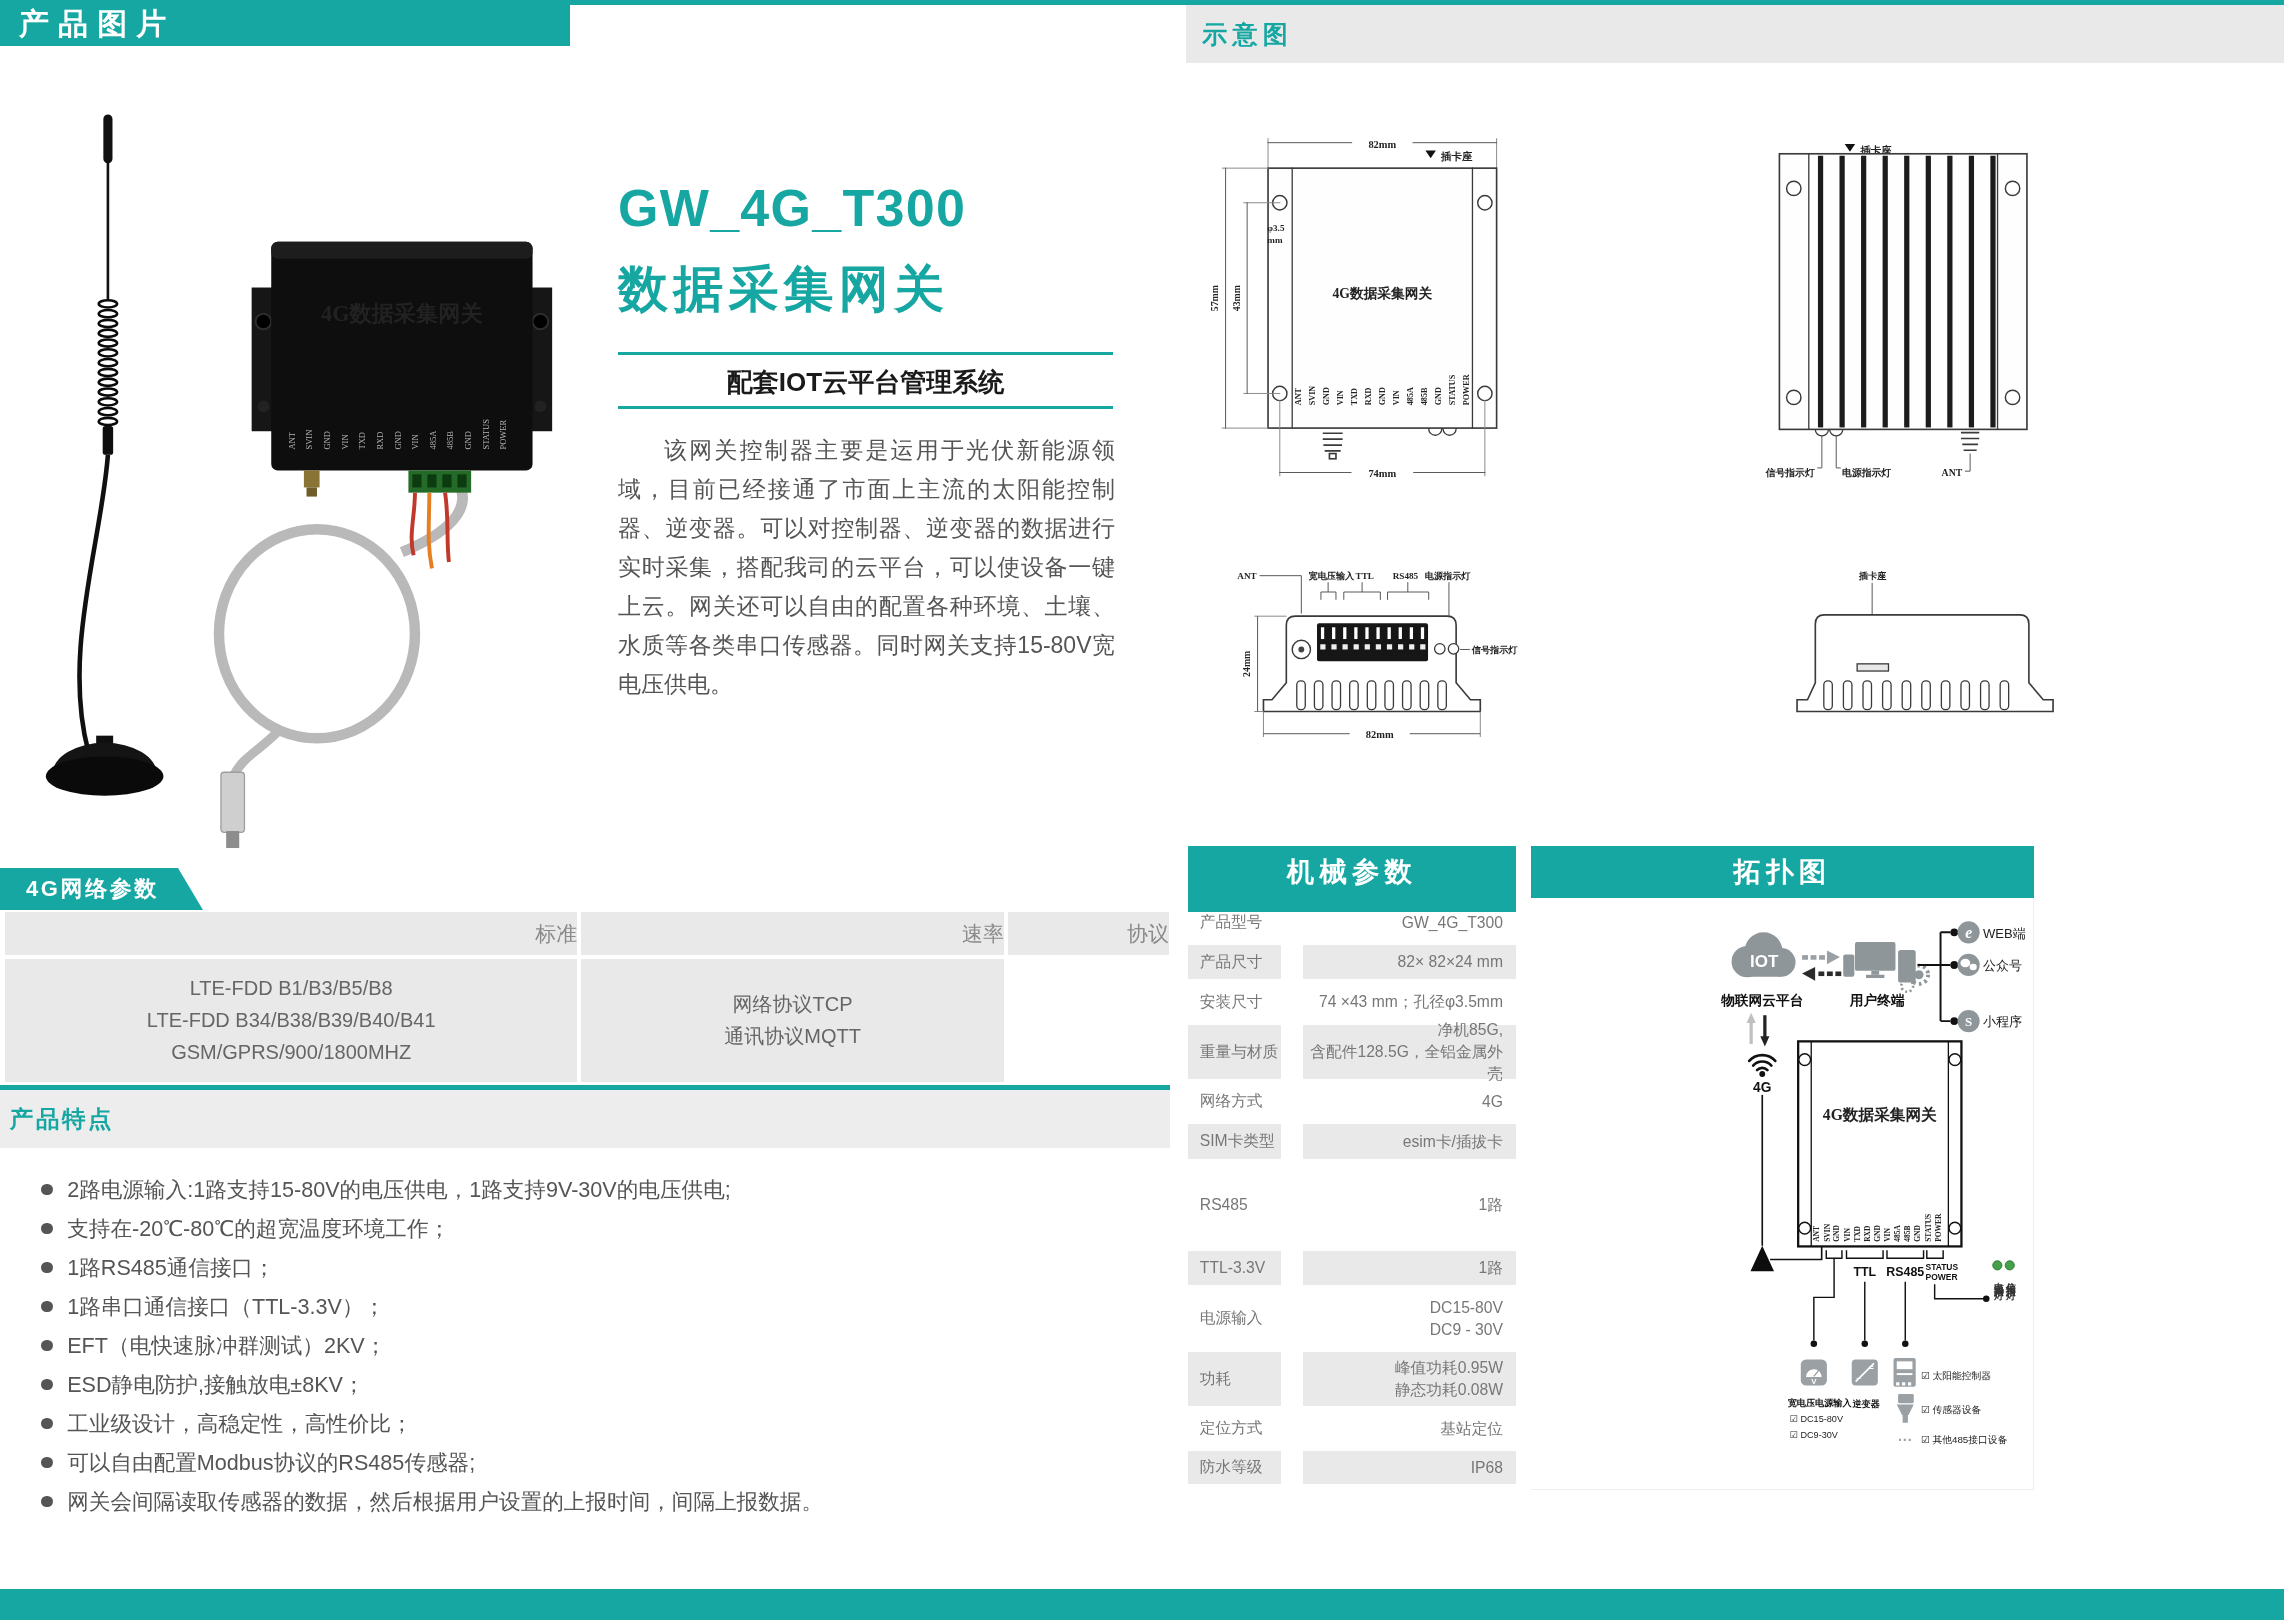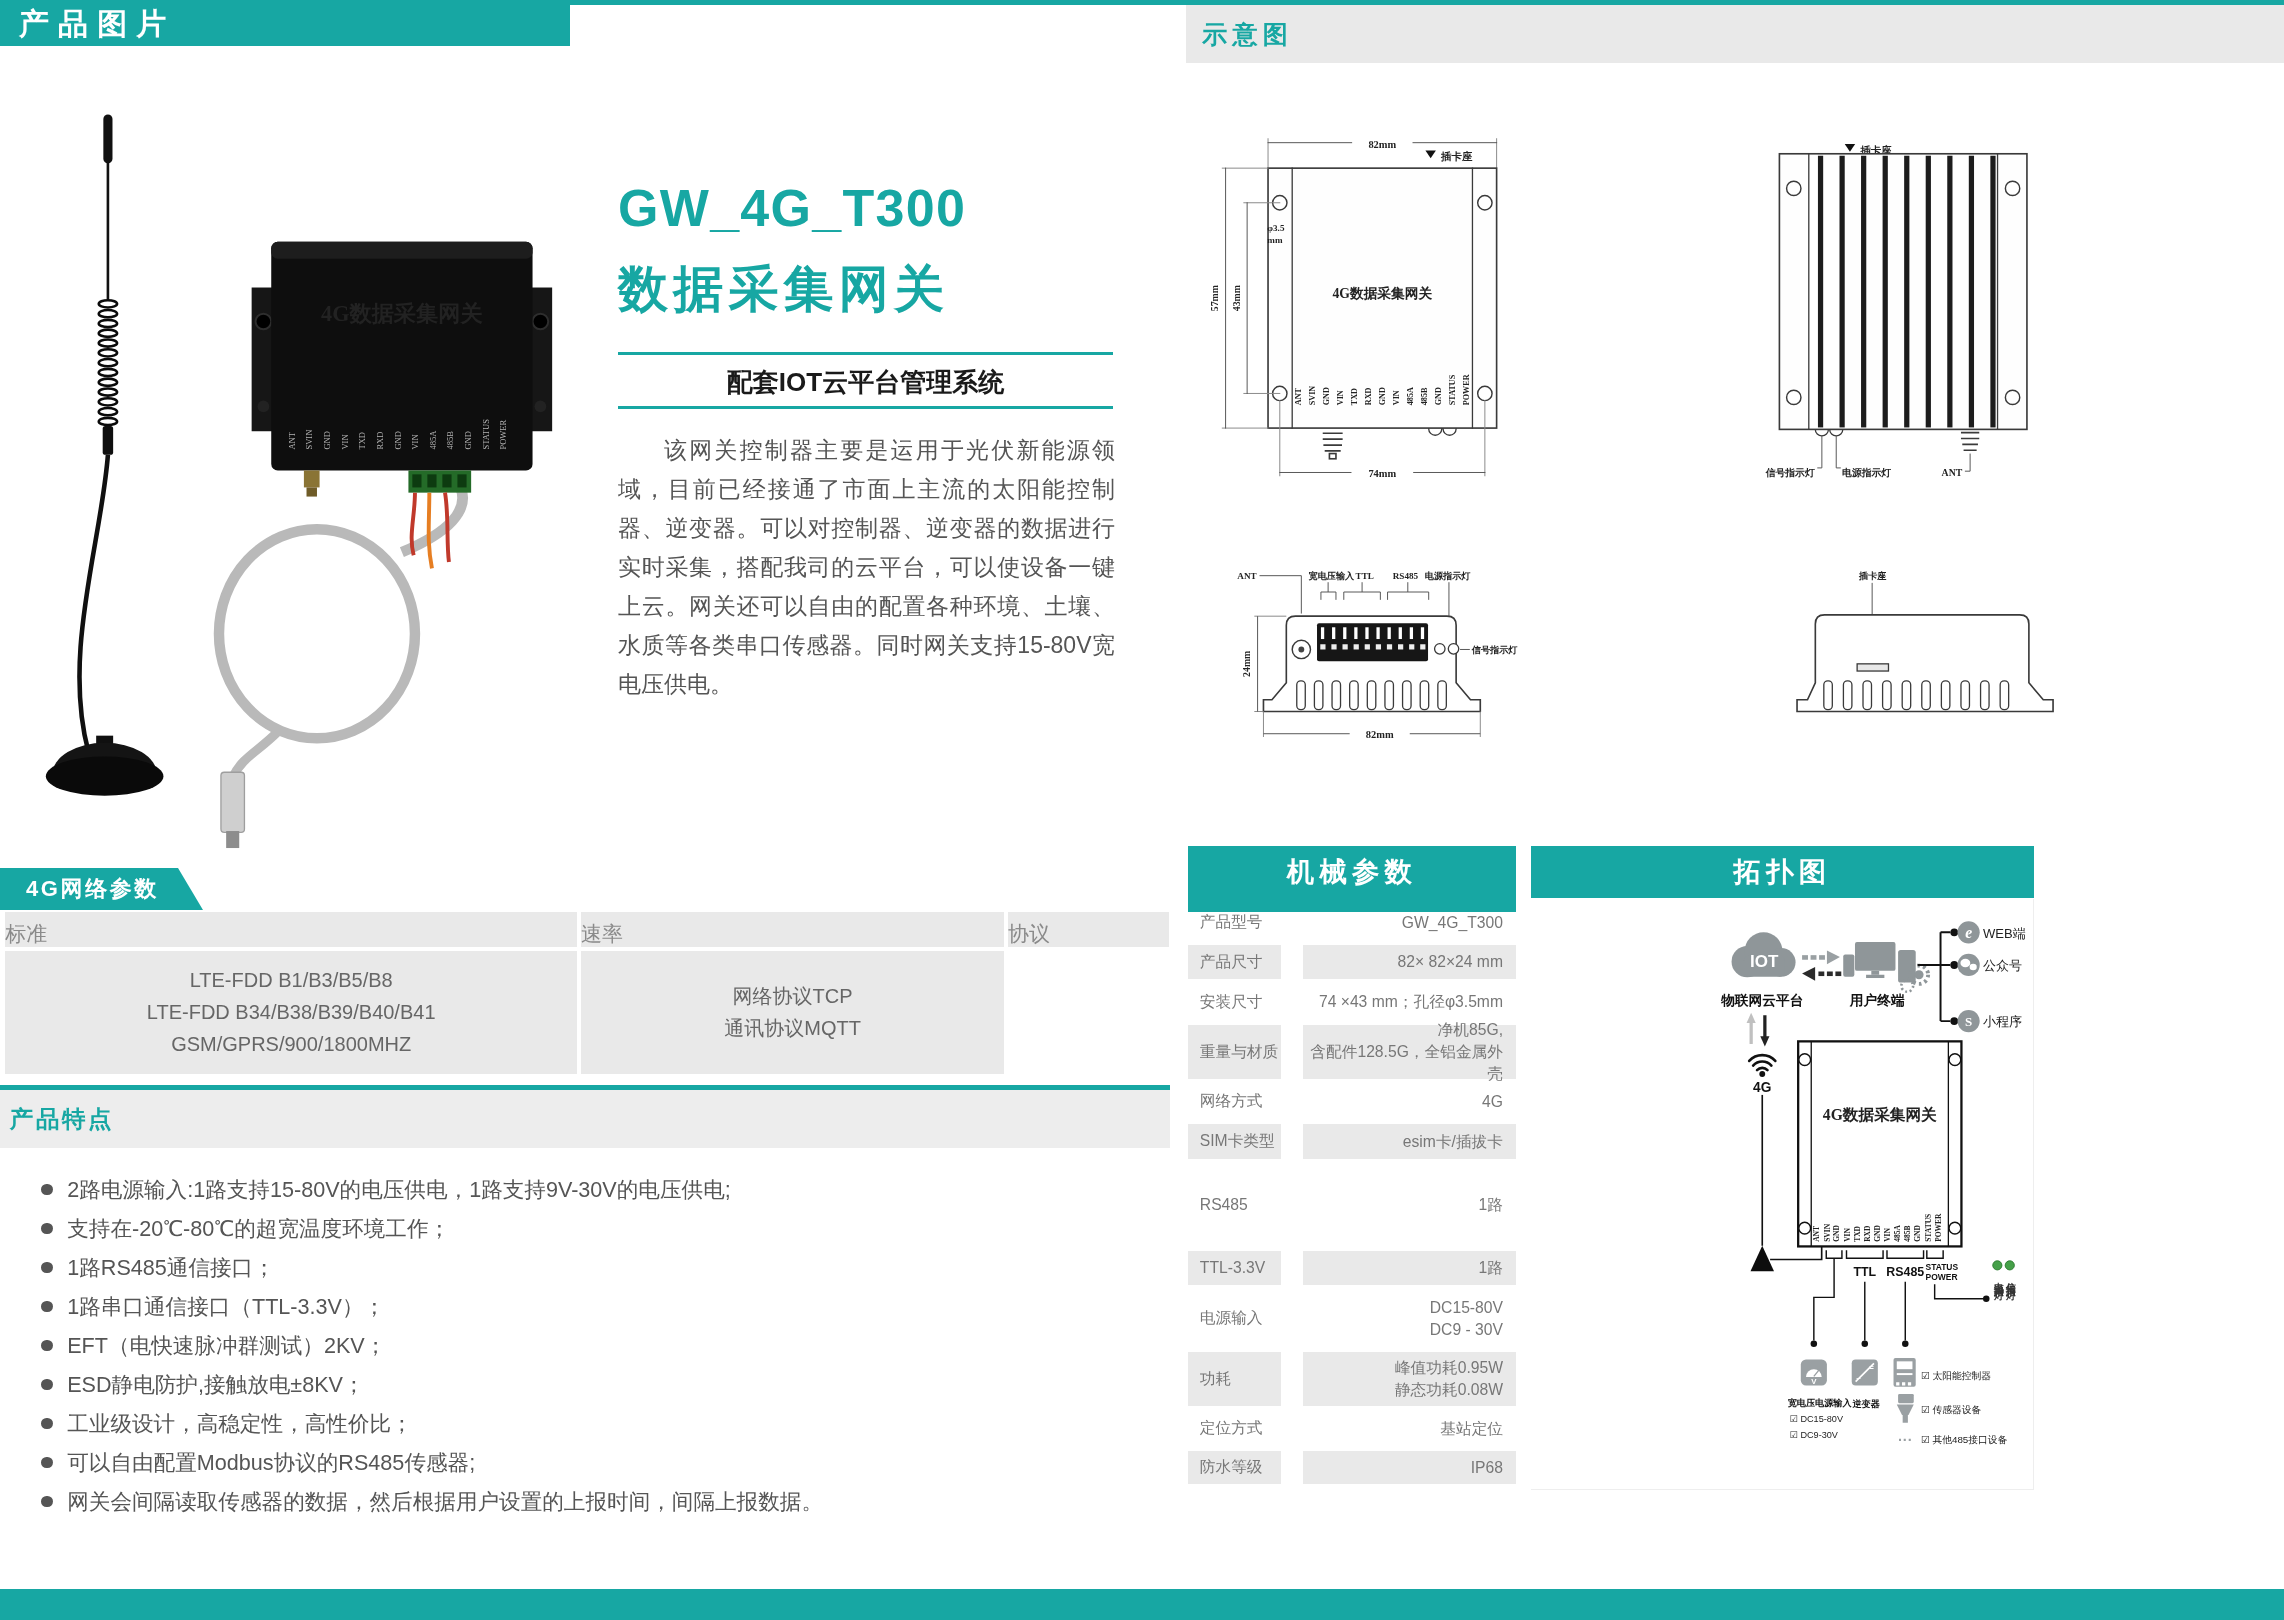--- a/index.html
+++ b/index.html
@@ -22,21 +22,21 @@
         text-align:center;font-size:26px;font-weight:bold;color:#1a1a1a;}
   .desc{position:absolute;left:618px;top:431px;width:497px;font-size:23px;color:#555;
         line-height:39px;text-align:justify;text-indent:2em;}
   .schematic{position:absolute;left:1186px;top:63px;}
   .photo{position:absolute;left:36px;top:85px;}
   .net-banner{position:absolute;left:0;top:868px;width:203px;height:42px;background:var(--teal);
         clip-path:polygon(0 0,178px 0,203px 100%,0 100%);color:#fff;font-size:22px;font-weight:bold;
         line-height:42px;padding-left:26px;letter-spacing:2.6px;box-sizing:border-box;}
   .net-table{position:absolute;left:5.2px;top:912px;width:1165px;display:grid;
         grid-template-columns:572px 423px 161px;gap:3.9px;}
-  .net-th{background:var(--cellgray);height:35px;line-height:43px;text-align:left;
+  .net-th{background:var(--cellgray);height:43px;line-height:43px;text-align:right;
         font-size:21px;color:#8a8a8a;}
   .net-td{background:var(--cellgray);height:123px;display:flex;flex-direction:column;
         justify-content:center;align-items:center;font-size:20px;color:#666;line-height:32px;}
   .feat-rule{position:absolute;left:0;top:1085px;width:1170px;height:5.2px;background:var(--teal);}
   .feat-band{position:absolute;left:0;top:1090px;width:1170px;height:58px;background:#ededed;
         color:var(--teal);font-size:23.5px;font-weight:bold;line-height:58px;padding-left:9.8px;
         letter-spacing:2.6px;box-sizing:border-box;}
   .features{position:absolute;left:41px;top:1170px;width:1111px;}
   .feat-item{display:flex;align-items:center;height:39px;font-size:21.6px;color:#555;}
   .feat-dot{width:11.8px;height:11.8px;border-radius:50%;background:#555;margin-right:14.4px;flex:0 0 11.8px;}

